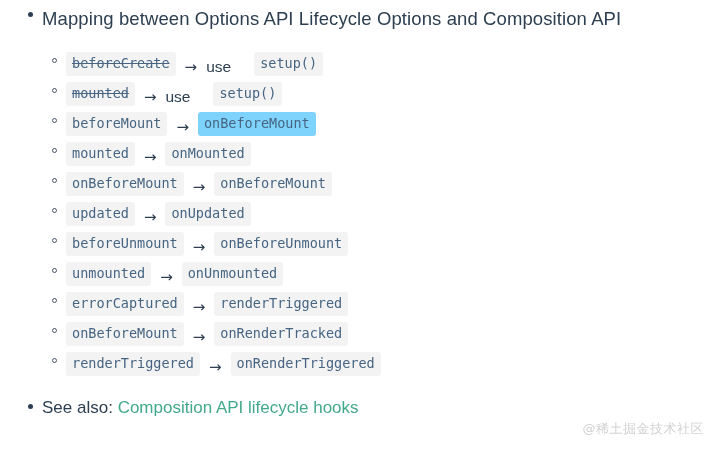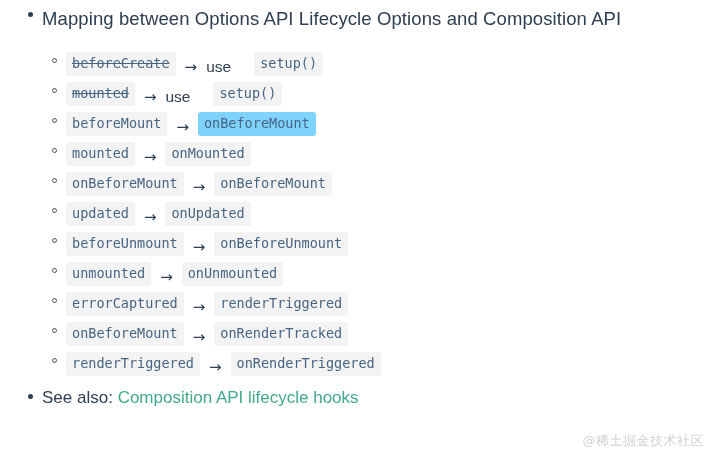--- a/index.html
+++ b/index.html
@@ -109,41 +109,41 @@
   }
 
   .plainword {
     font-size: 15.5px;
     color: #2c3e50;
     margin-right: 23px;
   }
 
   
   .see-also-row {
-    margin-top: 6px;
+    margin-top: 16px;
   }
 
   .see-also-text {
     font-size: 17px;
     line-height: 24px;
     color: #2c3e50;
     padding-top: 4px;
   }
 
   .see-also-link {
     color: #42a98a;
     text-decoration: none;
     cursor: pointer;
   }
 
   
   .watermark {
     position: absolute;
     right: 18px;
-    bottom: 4px;
+    bottom: 16px;
     font-size: 13px;
     color: #d2d2d2;
     letter-spacing: 0.5px;
     font-family: "DejaVu Sans", sans-serif;
     user-select: none;
   }
 </style>
 </head>
 <body>
 

